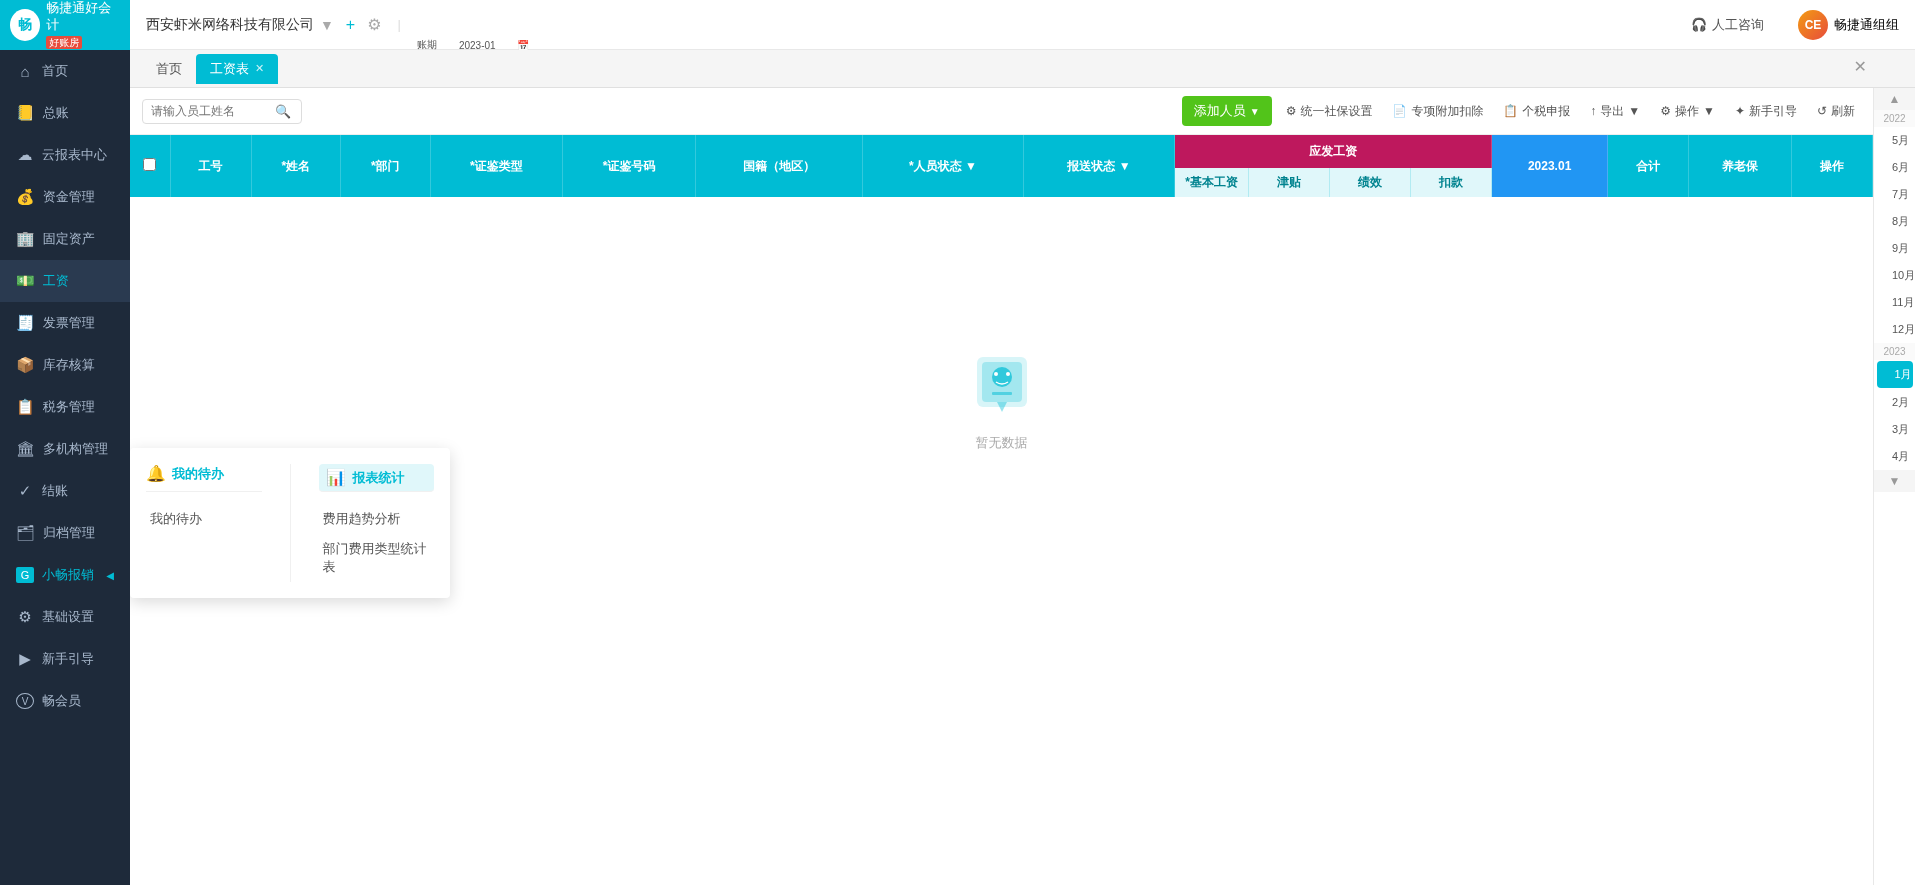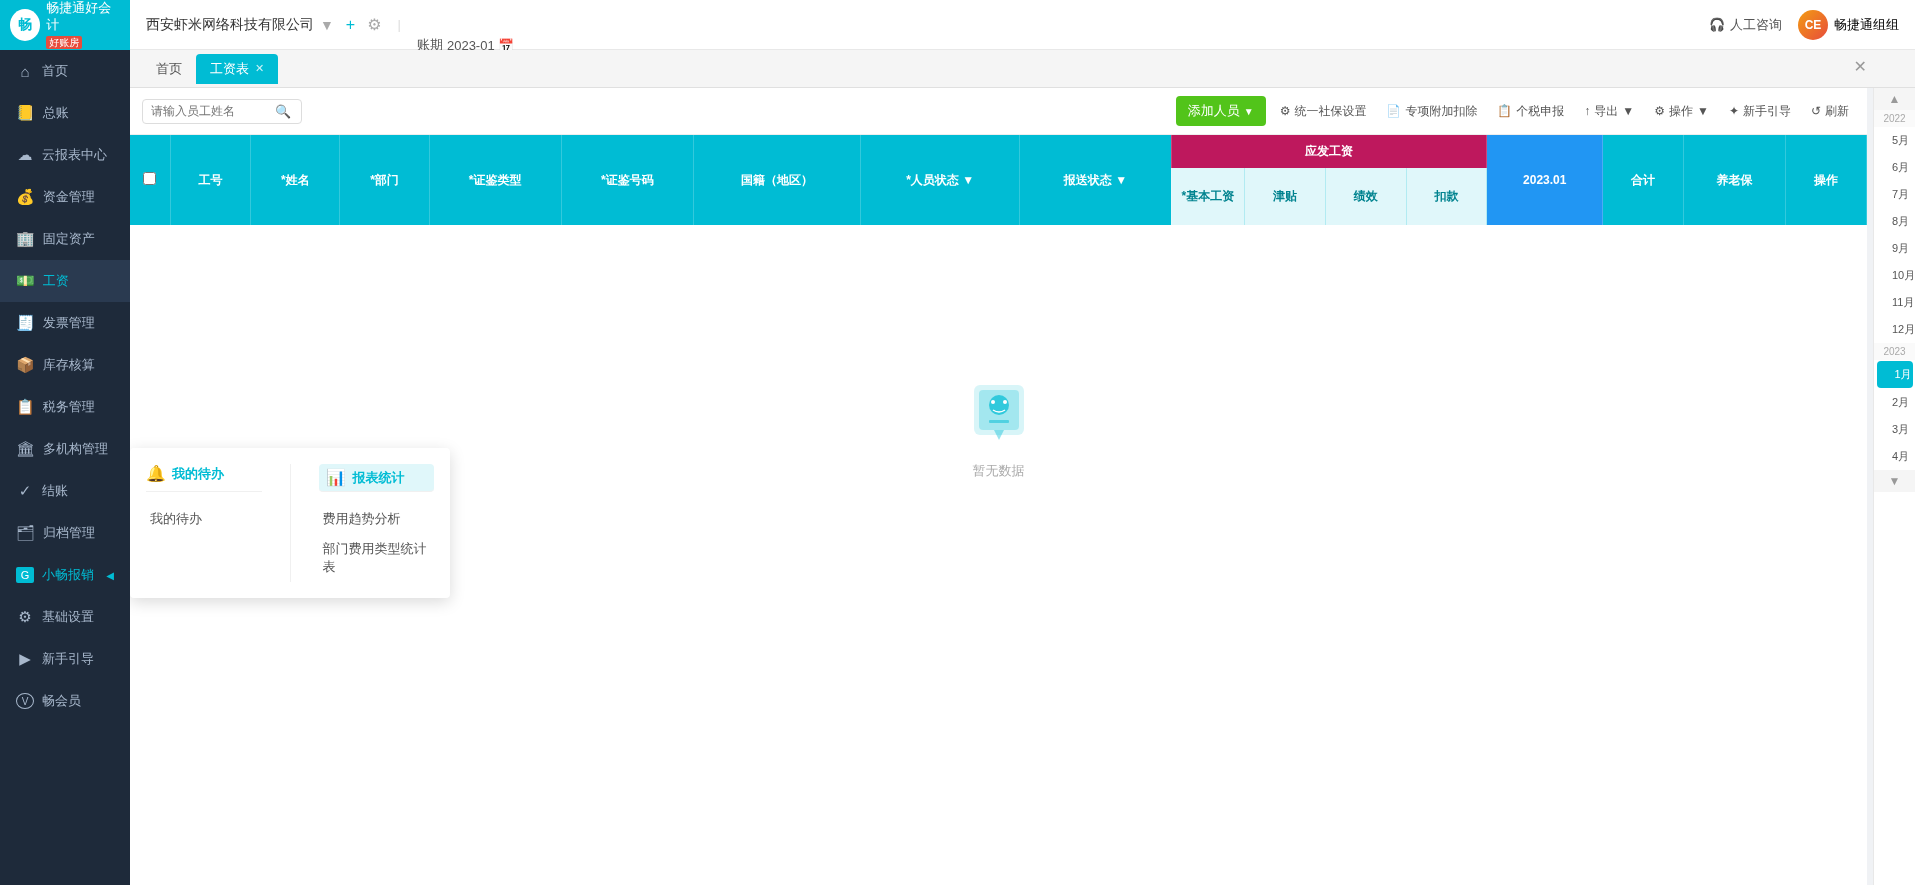--- a/index.html
+++ b/index.html
@@ -71,33 +71,33 @@
       align-items: center;
       gap: 6px;
       font-size: 14px;
       color: #333;
       cursor: pointer;
     }
     .topbar-divider { color: #ddd; margin: 0 4px; }
     .topbar-period {
       display: flex;
       align-items: center;
-      gap: 0;
-      font-size: 13px;
+      gap: 18px;
+      font-size: 10px;
       color: #555;
       margin-top: 41px;
     }
     .topbar-actions { margin-left: auto; display: flex; align-items: center; gap: 16px; }
     .topbar-action { display: flex; align-items: center; gap: 4px; color: #555; cursor: pointer; font-size: 13px; }
     .topbar-user { display: flex; align-items: center; gap: 6px; cursor: pointer; }
     .user-avatar {
       width: 30px; height: 30px; border-radius: 50%;
       background: linear-gradient(135deg, #f39c12, #e74c3c);
       display: flex; align-items: center; justify-content: center;
-      color: #fff; font-size: 12px; font-weight: bold;
+      color: #fff; font-size: 12px; font-weight: bold; margin-left: 18px;
     }
 
     
     .tabbar {
       background: #f5f5f5;
       border-bottom: 1px solid #e0e0e0;
       display: flex;
       align-items: center;
       padding: 0 12px;
       height: 38px;
@@ -115,21 +115,20 @@
       color: #fff;
     }
     .tab-close { font-size: 11px; cursor: pointer; opacity: 0.8; }
 
     
     .content {
       flex: 1;
       display: flex;
       overflow: hidden;
       position: relative;
-      gap: 6px;
     }
 
     
     .salary-main {
       flex: 1;
       display: flex;
       flex-direction: column;
       overflow: hidden;
       background: #fff;
     }
@@ -195,21 +194,21 @@
       text-align: center;
       white-space: nowrap;
       border-right: 1px solid rgba(255,255,255,0.2);
     }
     thead th:first-child { width: 40px; }
     .sub-header {
       background: #e0f7fa;
       color: #00838f;
     }
     .sub-header th {
-      padding: 20px 10px;
+      padding: 6px 10px;
       text-align: center;
       border-right: 1px solid #b2ebf2;
       white-space: nowrap;
     }
     .group-header {
       background: #be185d;
       color: #fff;
       text-align: center;
     }
 

